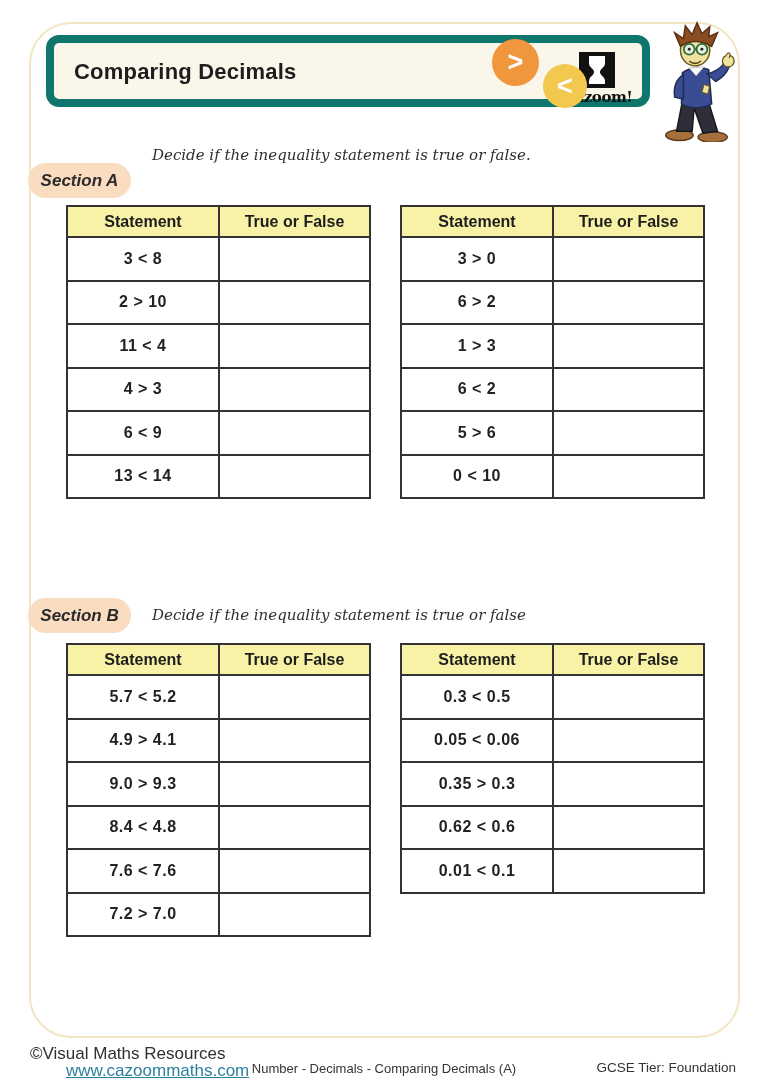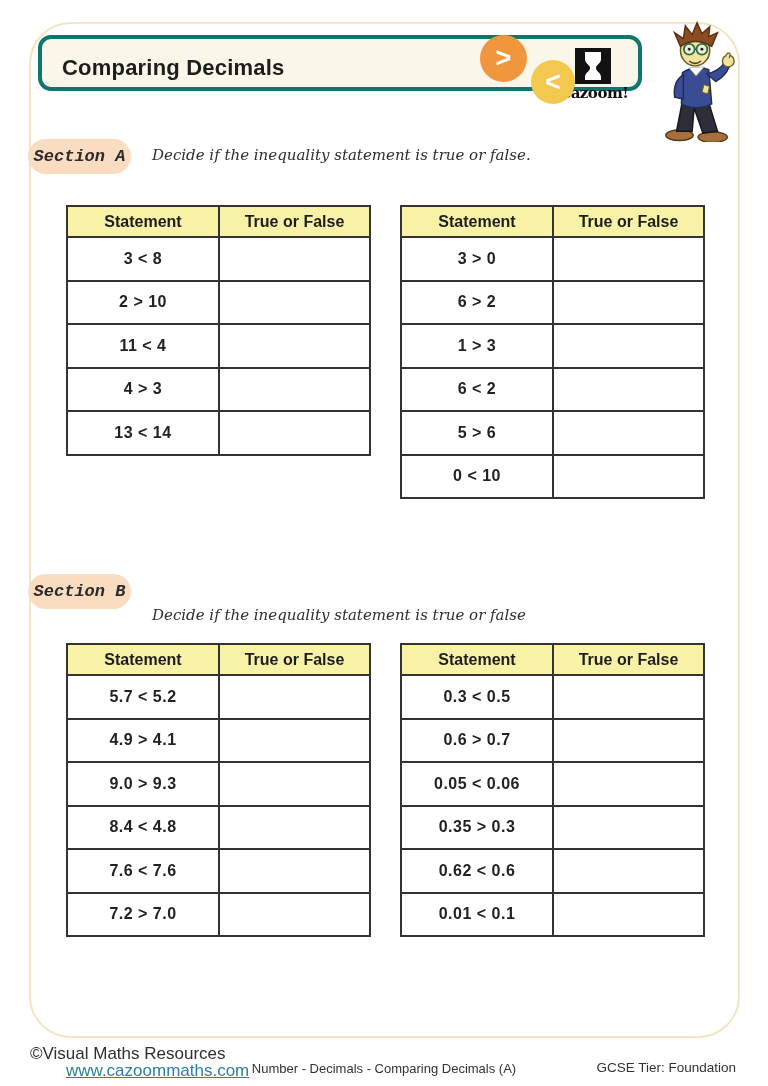--- a/index.html
+++ b/index.html
@@ -18,24 +18,24 @@
     left: 29px; top: 22px;
     width: 711px; height: 1016px;
     border: 2px solid #f2e5c2;
     border-radius: 42px;
     background: #ffffff;
   }
 
   
   .title-box {
     position: absolute;
-    left: 38px; top: 35px;
-    width: 604px; height: 56px;
+    left: 46px; top: 35px;
+    width: 604px; height: 72px;
     background: #faf6e9;
-    border: 4px solid #0f766e;
+    border: 8px solid #0f766e;
     border-radius: 13px;
   }
   .page-title {
     position: absolute;
     left: 20px; top: 16px;
     font-size: 22px;
     font-weight: bold;
     color: #1d1d1d;
     letter-spacing: 0.2px;
   }
@@ -81,26 +81,27 @@
   }
 
   
   .badge {
     position: absolute;
     left: 28px;
     width: 103px; height: 35px;
     background: #fadcc1;
     border-radius: 18px;
     display: flex; align-items: center; justify-content: center;
-    font-family: Liberation Mono, monospace;
+    font-family: Liberation Sans, sans-serif;
     font-style: italic;
     font-weight: bold;
     font-size: 17px;
     color: #2a2a2a;
     z-index: 2;
+    margin-top: 24px;
   }
   .badge-a { top: 139px; }
   .badge-b { top: 574px; }
   .instruction {
     position: absolute;
     left: 152px;
     font-family: "DejaVu Serif", serif;
     font-style: italic;
     font-size: 15px;
     color: #2e2e2e;
@@ -240,20 +241,24 @@
         </tr>
     <tr>
           <td>11 &lt; 4</td>
           <td class="answer"></td>
         </tr>
     <tr>
           <td>4 &gt; 3</td>
           <td class="answer"></td>
         </tr>
     <tr>
+          <td>6 &lt; 9</td>
+          <td class="answer"></td>
+        </tr>
+    <tr>
           <td>13 &lt; 14</td>
           <td class="answer"></td>
         </tr>
   </tbody>
     </table>
 
   <table class="tbl tbl-a2">
     <colgroup>
         <col style="width:152px">
         <col style="width:151px">
@@ -340,24 +345,20 @@
     <tbody>
         <tr>
       <th>Statement</th>
       <th>True or False</th>
     </tr>
     <tr>
           <td>0.3 &lt; 0.5</td>
           <td class="answer"></td>
         </tr>
     <tr>
-          <td>0.6 &gt; 0.7</td>
-          <td class="answer"></td>
-        </tr>
-    <tr>
           <td>0.05 &lt; 0.06</td>
           <td class="answer"></td>
         </tr>
     <tr>
           <td>0.35 &gt; 0.3</td>
           <td class="answer"></td>
         </tr>
     <tr>
           <td>0.62 &lt; 0.6</td>
           <td class="answer"></td>

